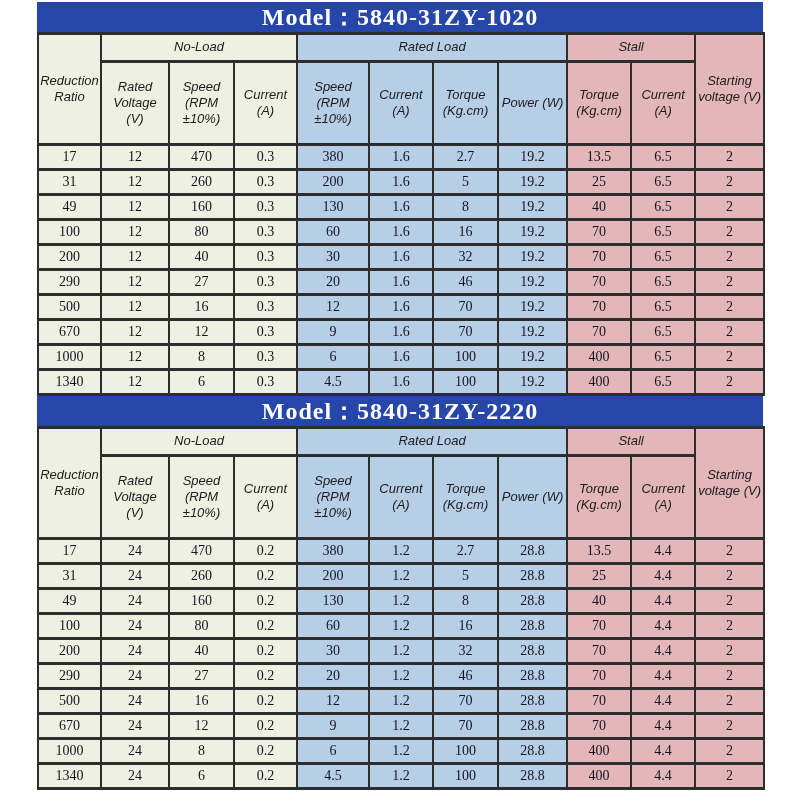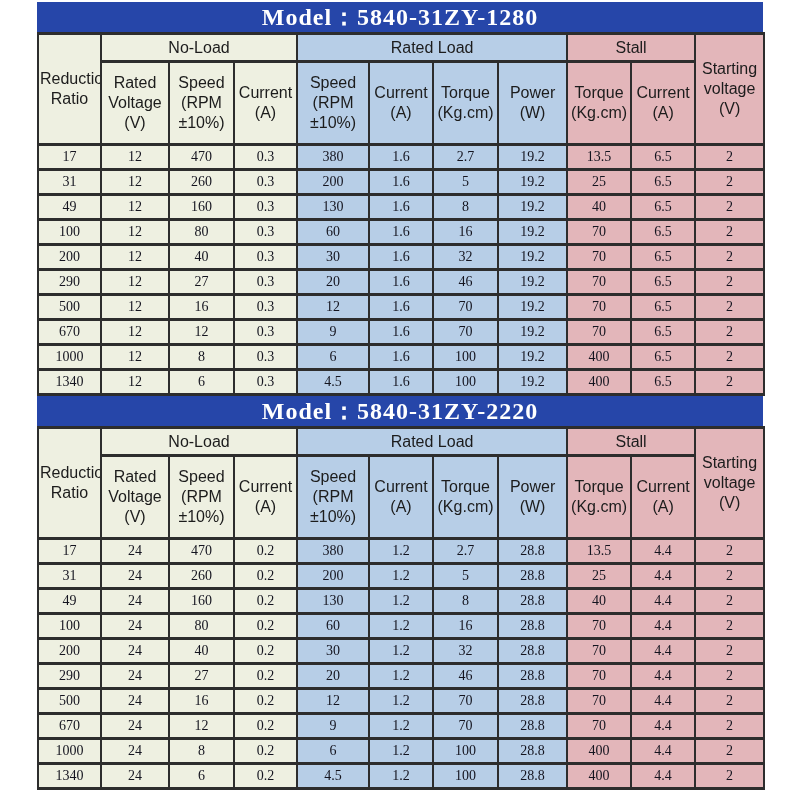--- a/index.html
+++ b/index.html
@@ -37,24 +37,25 @@
     border: 2px solid var(--border, #2d2d2d);
     border-top-width: 3px;
     border-bottom-width: 3px;
     padding: 0 1px;
     text-align: center;
     vertical-align: middle;
     overflow: hidden;
   }
   .spec-table th {
     font-family: "Liberation Sans", sans-serif;
-    font-size: 16px;
+    font-size: 13px;
     font-weight: normal;
     color: var(--header-text, #1c1c1c);
     line-height: 1.25;
+    font-style: italic;
   }
   .spec-table td {
     font-family: "Liberation Serif", serif;
     font-size: 14px;
     color: var(--data-text, #14141f);
     height: 22px;
   }
   tr.group-row th { height: 25px; }
   tr.label-row th { height: 80px; }
   .c-beige { background: var(--noload-bg, #eef0e1); }
@@ -66,21 +67,21 @@
   col.w6 { width: 65px; }  col.w7 { width: 69px; }
   col.w8 { width: 64px; }  col.w9 { width: 64px; }
   col.w10 { width: 69px; }
 </style>
 </head>
 <body>
 
 <div class="sheet">
 
   <section>
-    <div class="title-bar">Model：5840-31ZY-1280</div>
+    <div class="title-bar">Model：5840-31ZY-1020</div>
     <table class="spec-table">
       <colgroup>
         <col class="w0">
           <col class="w1">
           <col class="w2">
           <col class="w3">
         <col class="w4">
           <col class="w5">
           <col class="w6">
           <col class="w7">

